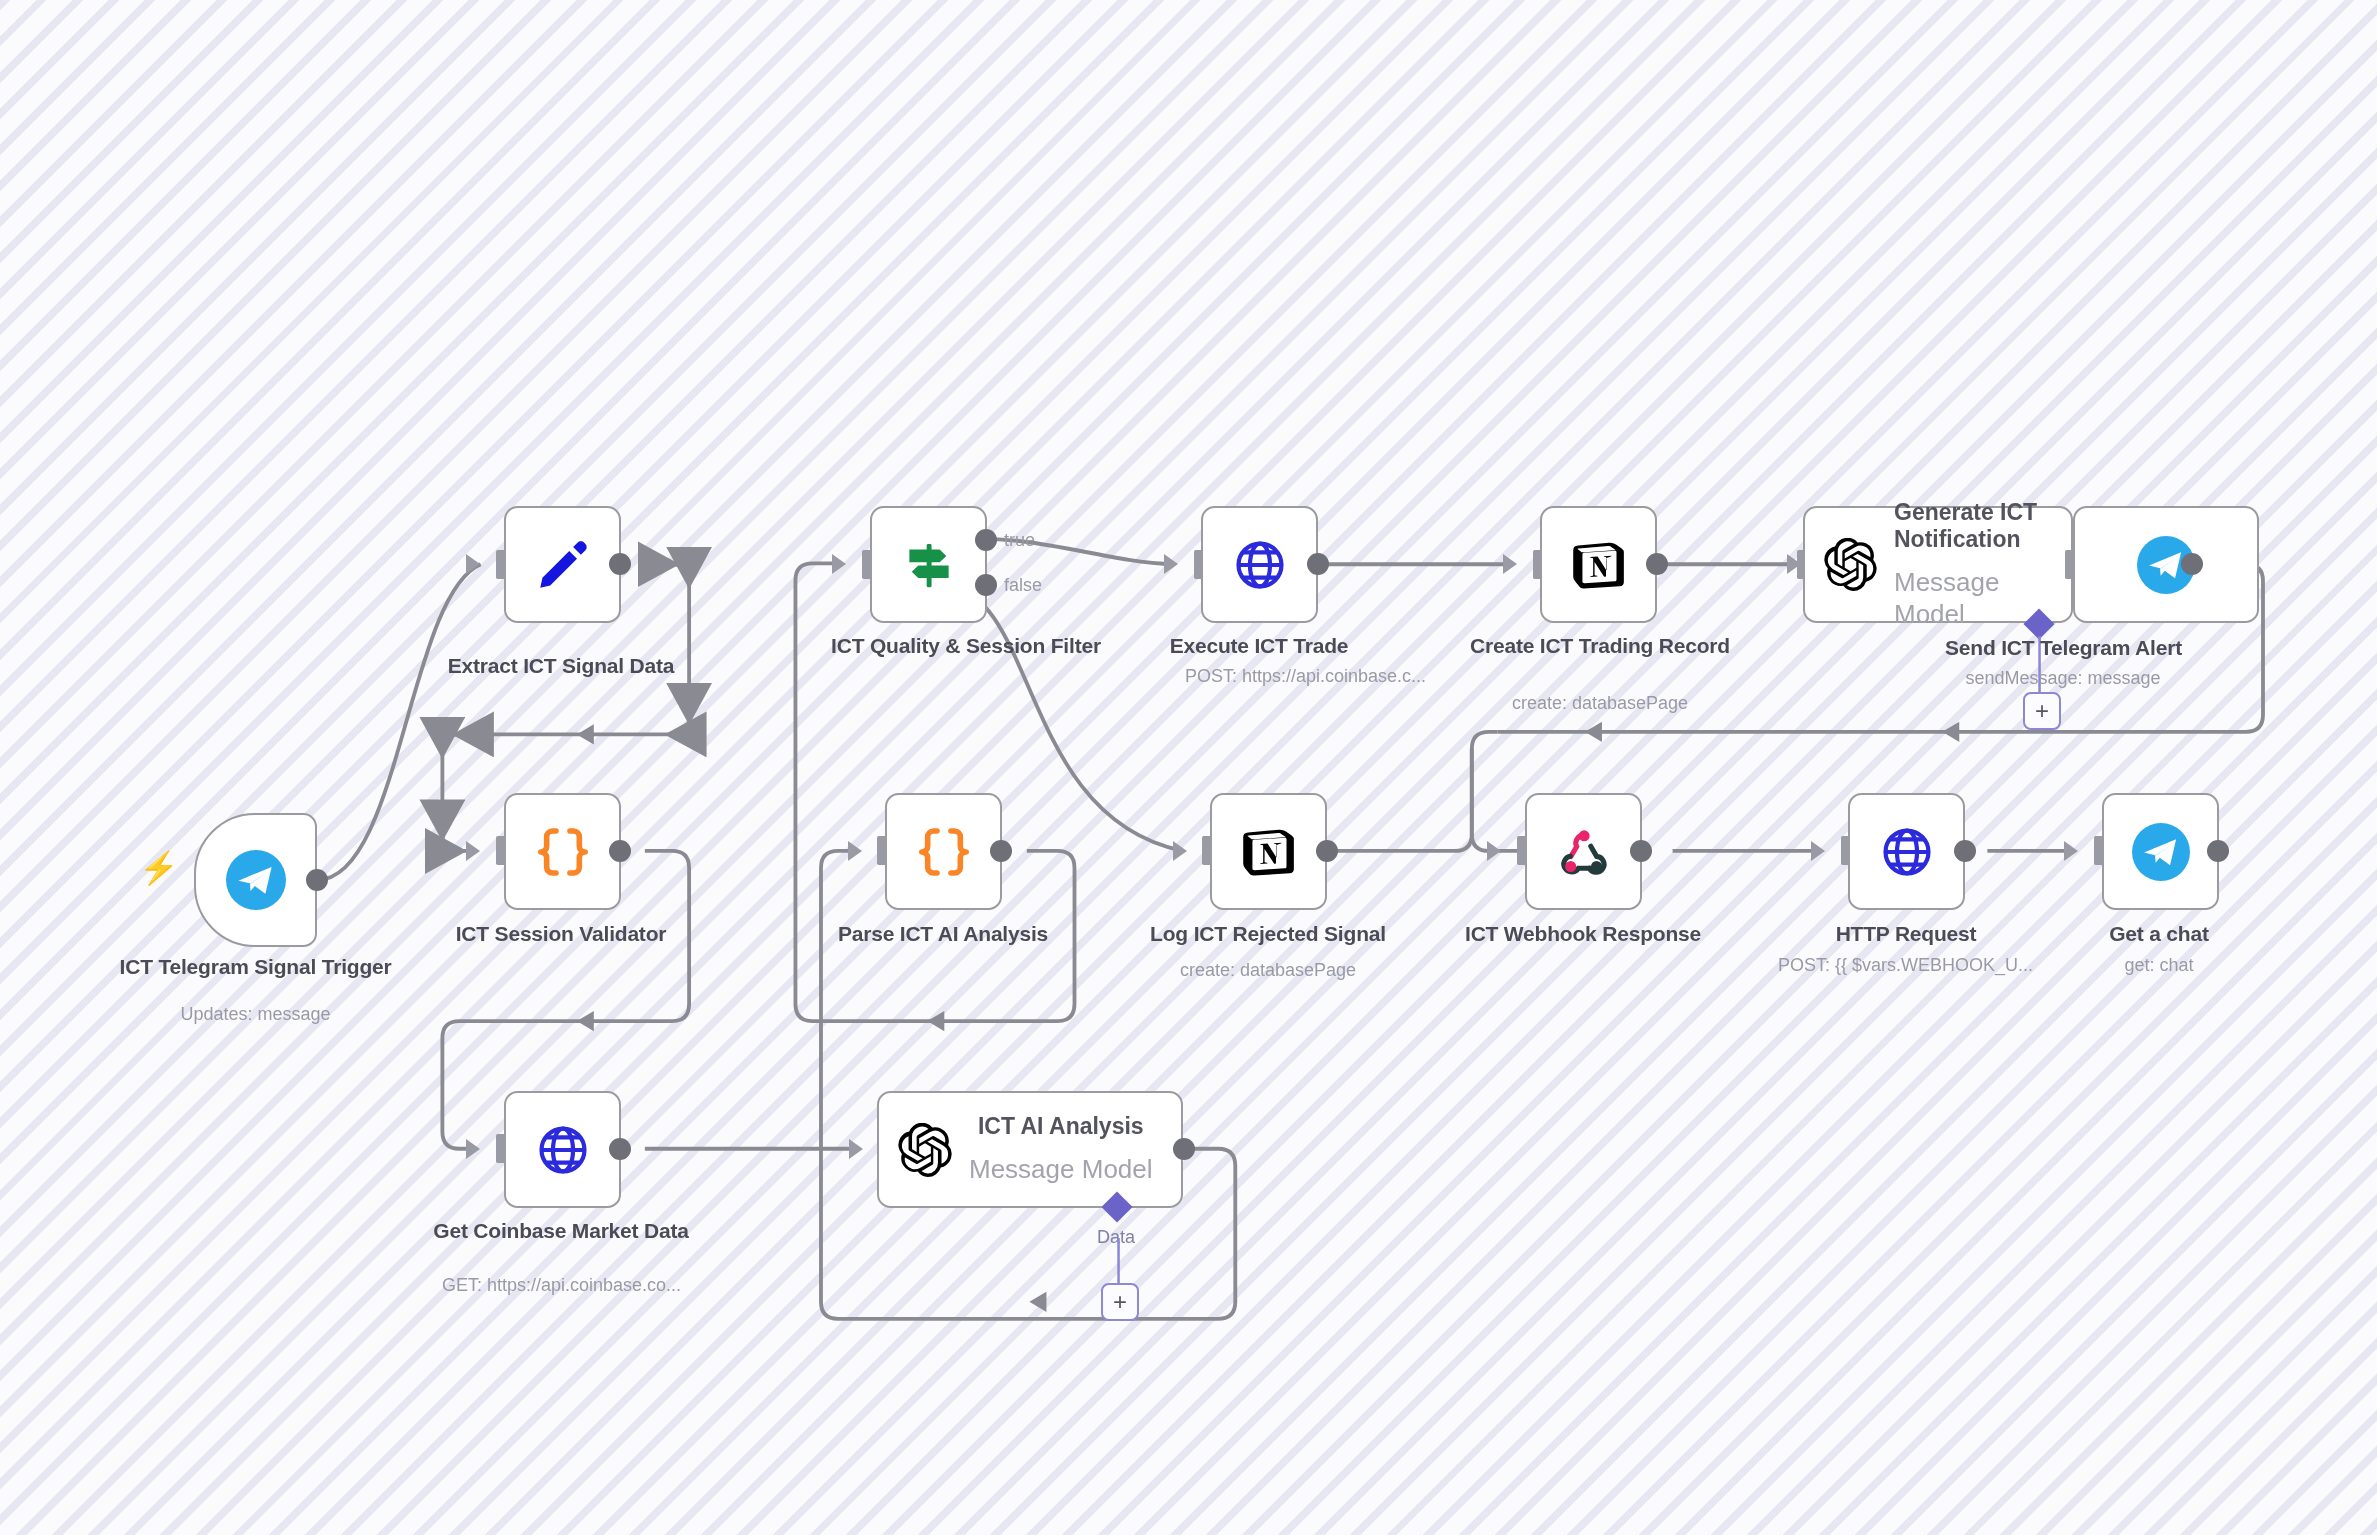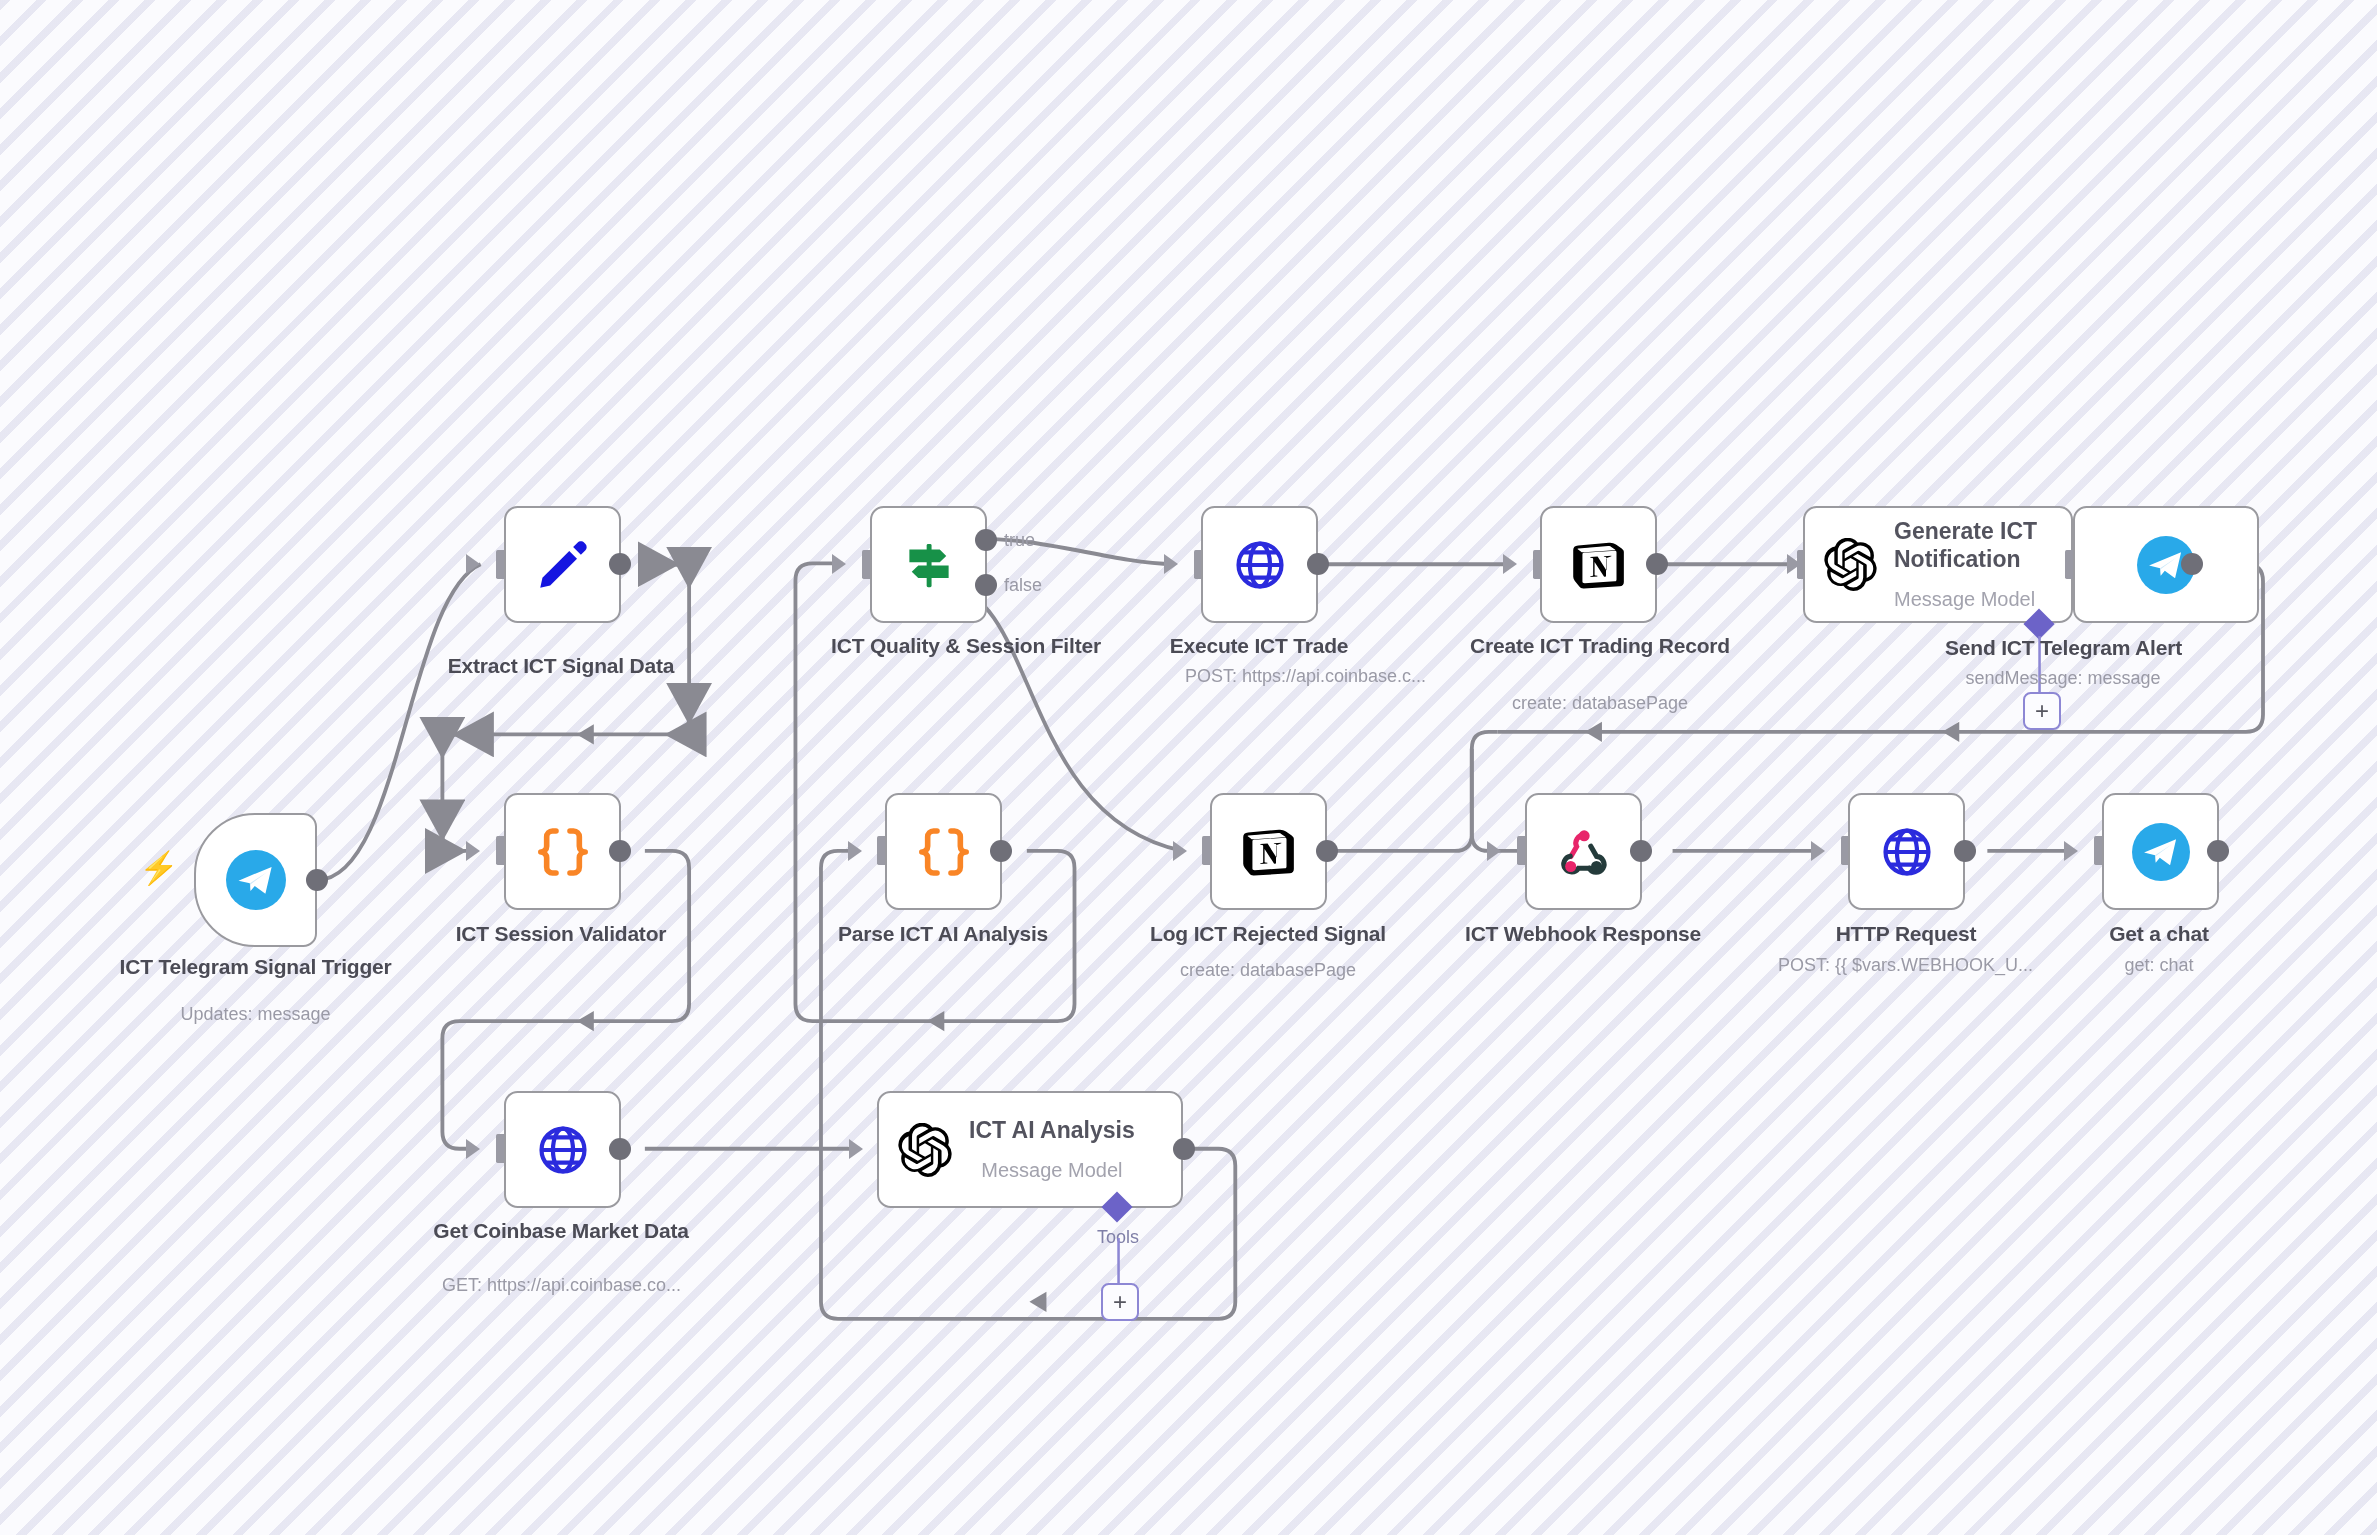--- a/index.html
+++ b/index.html
@@ -21,21 +21,21 @@
   .node{position:absolute;box-sizing:border-box;background:#fff;border:2.6px solid #9a9a9f;
         border-radius:13.6px;display:flex;align-items:center;justify-content:center;}
   .node.trigger{border-top-left-radius:61px;border-bottom-left-radius:61px;}
   .node.wide{justify-content:flex-start;padding-left:19px;}
 
   .nodelabel{position:absolute;text-align:center;color:#4b4b55;font-size:21px;font-weight:bold;
              line-height:1.15;letter-spacing:-0.2px;}
   .nodesub{position:absolute;text-align:center;color:#9a9aa6;font-size:18px;line-height:1.15;}
 
   .inner-title{color:#53535e;font-size:23px;font-weight:bold;line-height:1.18;}
-  .inner-sub{color:#a3a3ae;font-size:20px;line-height:1.2;margin-top:14px;}
+  .inner-sub{color:#a3a3ae;font-size:26px;line-height:1.2;margin-top:14px;}
 
   .port{position:absolute;width:22px;height:22px;border-radius:50%;background:#6f6f78;}
   .inport{position:absolute;width:12px;height:29px;background:#9a9aa4;border-radius:1.7px;}
   .inarrow{position:absolute;width:0;height:0;border-left:14.5px solid #9a9aa4;
            border-top:10.2px solid transparent;border-bottom:10.2px solid transparent;}
 
   .branchlabel{position:absolute;color:#9a9aa6;font-size:18px;}
 
   .diamond{position:absolute;width:22px;height:22px;background:#6c63c8;transform:rotate(45deg);}
   .toolslabel{position:absolute;color:#8080a8;font-size:18px;}
@@ -164,21 +164,21 @@
         <path fill="#000" d="M22.28 9.82a5.98 5.98 0 0 0-.51-4.91 6.05 6.05 0 0 0-6.51-2.9A6.07 6.07 0 0 0 4.98 3.8a5.98 5.98 0 0 0-3.99 2.9 6.05 6.05 0 0 0 .74 7.1 5.98 5.98 0 0 0 .51 4.91 6.05 6.05 0 0 0 6.51 2.9A5.98 5.98 0 0 0 13.26 24a6.06 6.06 0 0 0 5.77-4.21 5.99 5.99 0 0 0 3.99-2.9 6.06 6.06 0 0 0-.74-7.07zm-9.02 12.6a4.48 4.48 0 0 1-2.88-1.04l.14-.08 4.78-2.76a.79.79 0 0 0 .39-.68v-6.74l2.02 1.17a.07.07 0 0 1 .04.06v5.58a4.5 4.5 0 0 1-4.49 4.49zM3.6 18.3a4.47 4.47 0 0 1-.54-3.01l.14.09 4.79 2.76a.77.77 0 0 0 .78 0l5.84-3.37v2.33a.08.08 0 0 1-.03.07l-4.84 2.79A4.5 4.5 0 0 1 3.6 18.3zM2.34 7.9a4.48 4.48 0 0 1 2.34-1.97v5.68a.77.77 0 0 0 .39.67l5.81 3.36-2.02 1.17a.07.07 0 0 1-.07 0L3.95 14a4.5 4.5 0 0 1-1.61-6.1zm16.6 3.86-5.84-3.4 2.02-1.16a.07.07 0 0 1 .07 0l4.84 2.8a4.49 4.49 0 0 1-.68 8.1v-5.67a.8.8 0 0 0-.41-.67zm2.01-3.03-.14-.09-4.78-2.79a.78.78 0 0 0-.79 0L9.4 9.23V6.9a.07.07 0 0 1 .03-.07l4.84-2.79a4.49 4.49 0 0 1 6.67 4.65zM8.3 12.87l-2.02-1.17a.08.08 0 0 1-.04-.06V6.07a4.49 4.49 0 0 1 7.37-3.45l-.14.08L8.68 5.46a.79.79 0 0 0-.39.68zm1.1-2.37 2.6-1.5 2.61 1.5v3l-2.6 1.5-2.61-1.5z"></path>
       </svg>
     </span>
     <div style="display:flex;flex-direction:column;text-align:center;">
       <div class="inner-title">ICT AI Analysis</div>
       <div class="inner-sub">Message Model</div>
     </div>
   </div>
   <div class="port" style="left:1173px;top:1138px;"></div>
   <div class="diamond" style="left:1106px;top:1196px;"></div>
-  <div class="toolslabel" style="left:1097px;top:1227px;">Tools</div>
+  <div class="toolslabel" style="left:1097px;top:1227px;">Data</div>
   <svg style="position:absolute;left:1116px;top:1238px;" width="5.1" height="51" viewBox="0 0 6 60">
     <line x1="3" y1="0" x2="3" y2="60" stroke="#8d87d4" stroke-width="3"></line>
   </svg>
   <div class="plusbox" style="left:1101px;top:1283px;">+</div>
 
   <div class="inarrow" style="left:848px;top:841px;"></div>
   <div class="inport" style="left:877px;top:836px;"></div>
   <div class="node" style="left:885px;top:793px;width:117px;height:117px;">
     <span>
       <svg class="ic" width="56" height="56" viewBox="0 0 24 24" fill="none" stroke="#f98526" stroke-width="2.4" stroke-linecap="round" stroke-linejoin="round">

